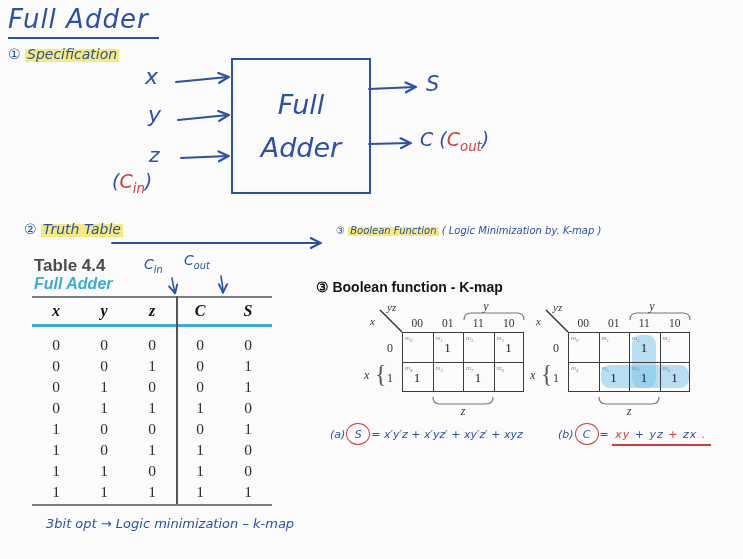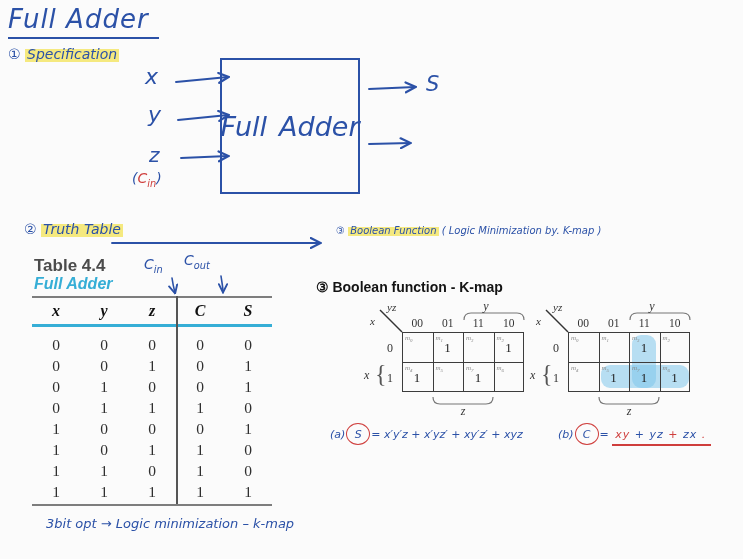--- a/index.html
+++ b/index.html
@@ -25,22 +25,22 @@
   .hl{background:linear-gradient(180deg,rgba(245,233,127,0) 18%, var(--hl) 18%);padding:0 2px;}
   .circ{display:inline-flex;align-items:center;justify-content:center;
     width:22px;height:20px;border:1.6px solid var(--red);border-radius:50%;
     margin:0 1px;color:var(--blue);}
   sub{font-size:70%;}
   
   #title{left:8px;top:4px;font-size:26px;border-bottom:2.5px solid var(--blue);
     padding:0 10px 3px 0;letter-spacing:1px;}
   #spec-line{left:8px;top:46px;font-size:14px;}
   
-  #fa-box{left:220px;top:58px;width:136px;height:132px;border:2px solid var(--blue);
-    display:flex;align-items:center;justify-content:center;gap:12px;
+  #fa-box{left:231px;top:58px;width:136px;height:132px;border:2px solid var(--blue);
+    display:flex;flex-direction:column;align-items:center;justify-content:center;gap:12px;
     font-size:27px;background:transparent;}
   .in-label{font-size:22px;}
   
   #tt-panel{left:22px;top:248px;width:292px;height:300px;}
   #tt-cap1{left:12px;top:8px;font-size:17px;font-weight:bold;color:var(--tblgray);
     font-family:"Liberation Sans",sans-serif;}
   #tt-cap2{left:12px;top:27px;font-size:16px;font-weight:bold;font-style:italic;color:var(--cyan);
     font-family:"Liberation Sans",sans-serif;}
   .tt-line{left:10px;width:240px;background:var(--linegray);height:2px;}
   #tt-cyan{left:10px;top:76px;width:240px;height:3px;background:var(--cyan);}
@@ -83,24 +83,28 @@
     <span class="hl">Specification</span>
   </div>
 
   <div id="fa-box" class="abs hw">
     <span>Full</span>
     <span>Adder</span>
   </div>
   <span class="abs hw in-label" style="left:145px;top:64px;">x</span>
   <span class="abs hw in-label" style="left:148px;top:102px;">y</span>
   <span class="abs hw" style="left:149px;top:143px;font-size:20px;">z</span>
-  <span class="abs hw" style="left:132px;top:170px;font-size:14px;">
+  <span class="abs hw" style="left:112px;top:170px;font-size:19px;">
     <span>(</span><span class="red">C<sub>in</sub></span><span>)</span>
   </span>
   <span class="abs hw" style="left:426px;top:72px;font-size:21px;">S</span>
+  <span class="abs hw" style="left:420px;top:128px;font-size:19px;">
+    <span>C</span>
+    <span>(</span><span class="red">C<sub>out</sub></span><span>)</span>
+  </span>
 
   <div class="abs hw" style="left:24px;top:221px;font-size:14px;">
     <span>②</span>
     <span class="hl">Truth Table</span>
   </div>
 
   <div class="abs hw" style="left:336px;top:225px;font-size:10px;white-space:nowrap;">
     <span>③</span>
     <span class="hl">Boolean Function</span>
     <span>( Logic Minimization by. K-map )</span>

